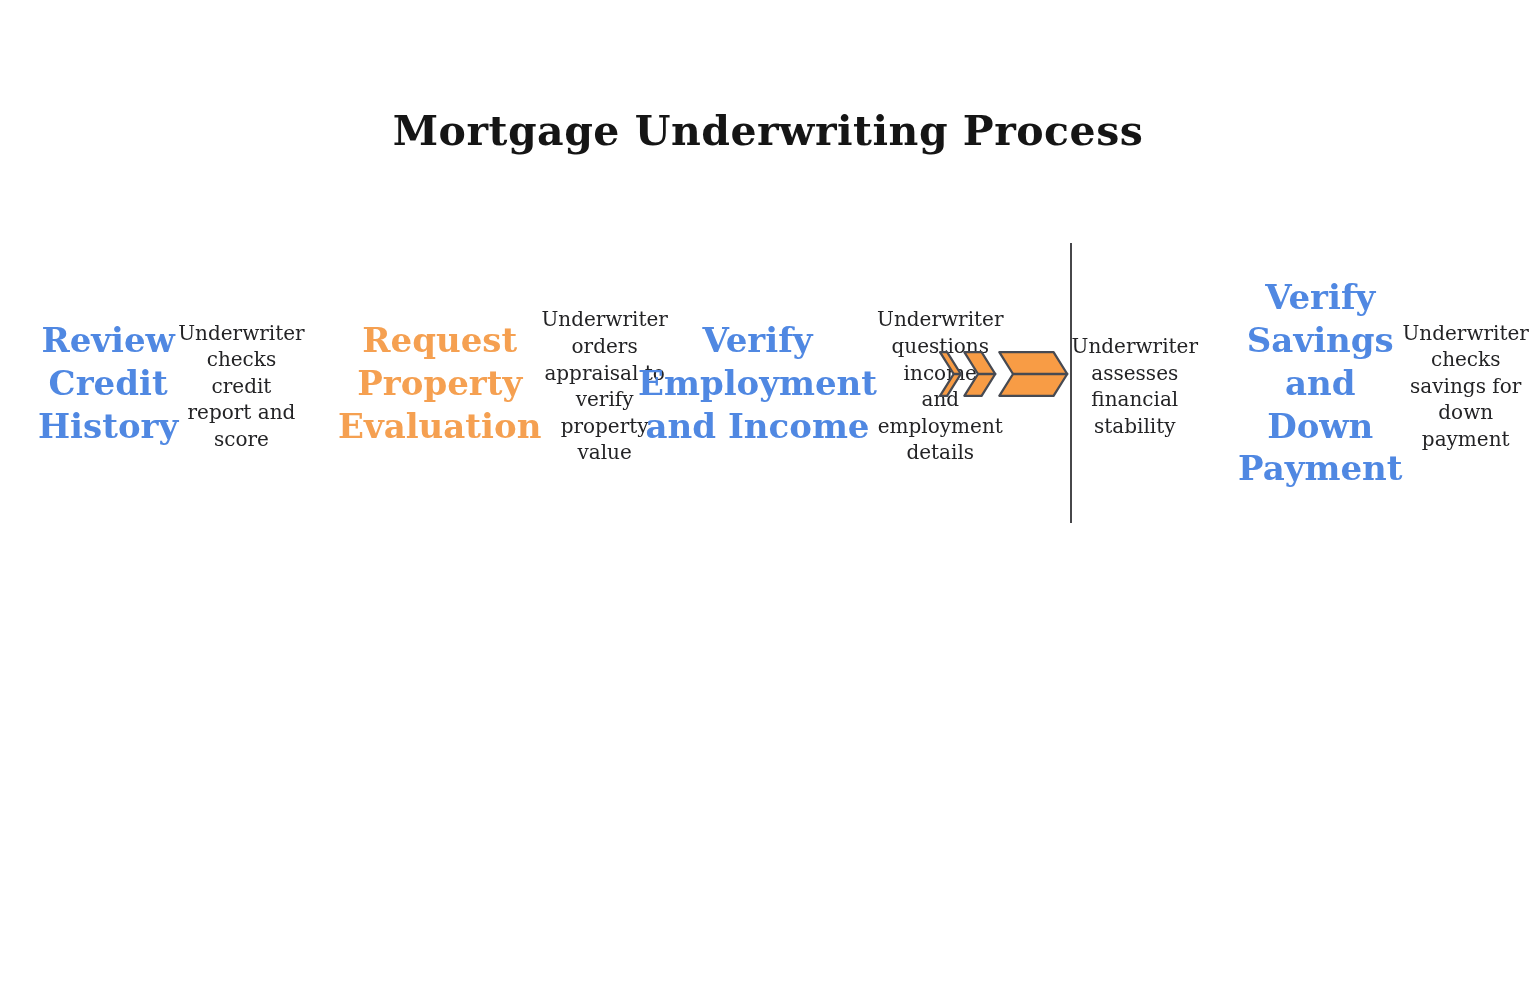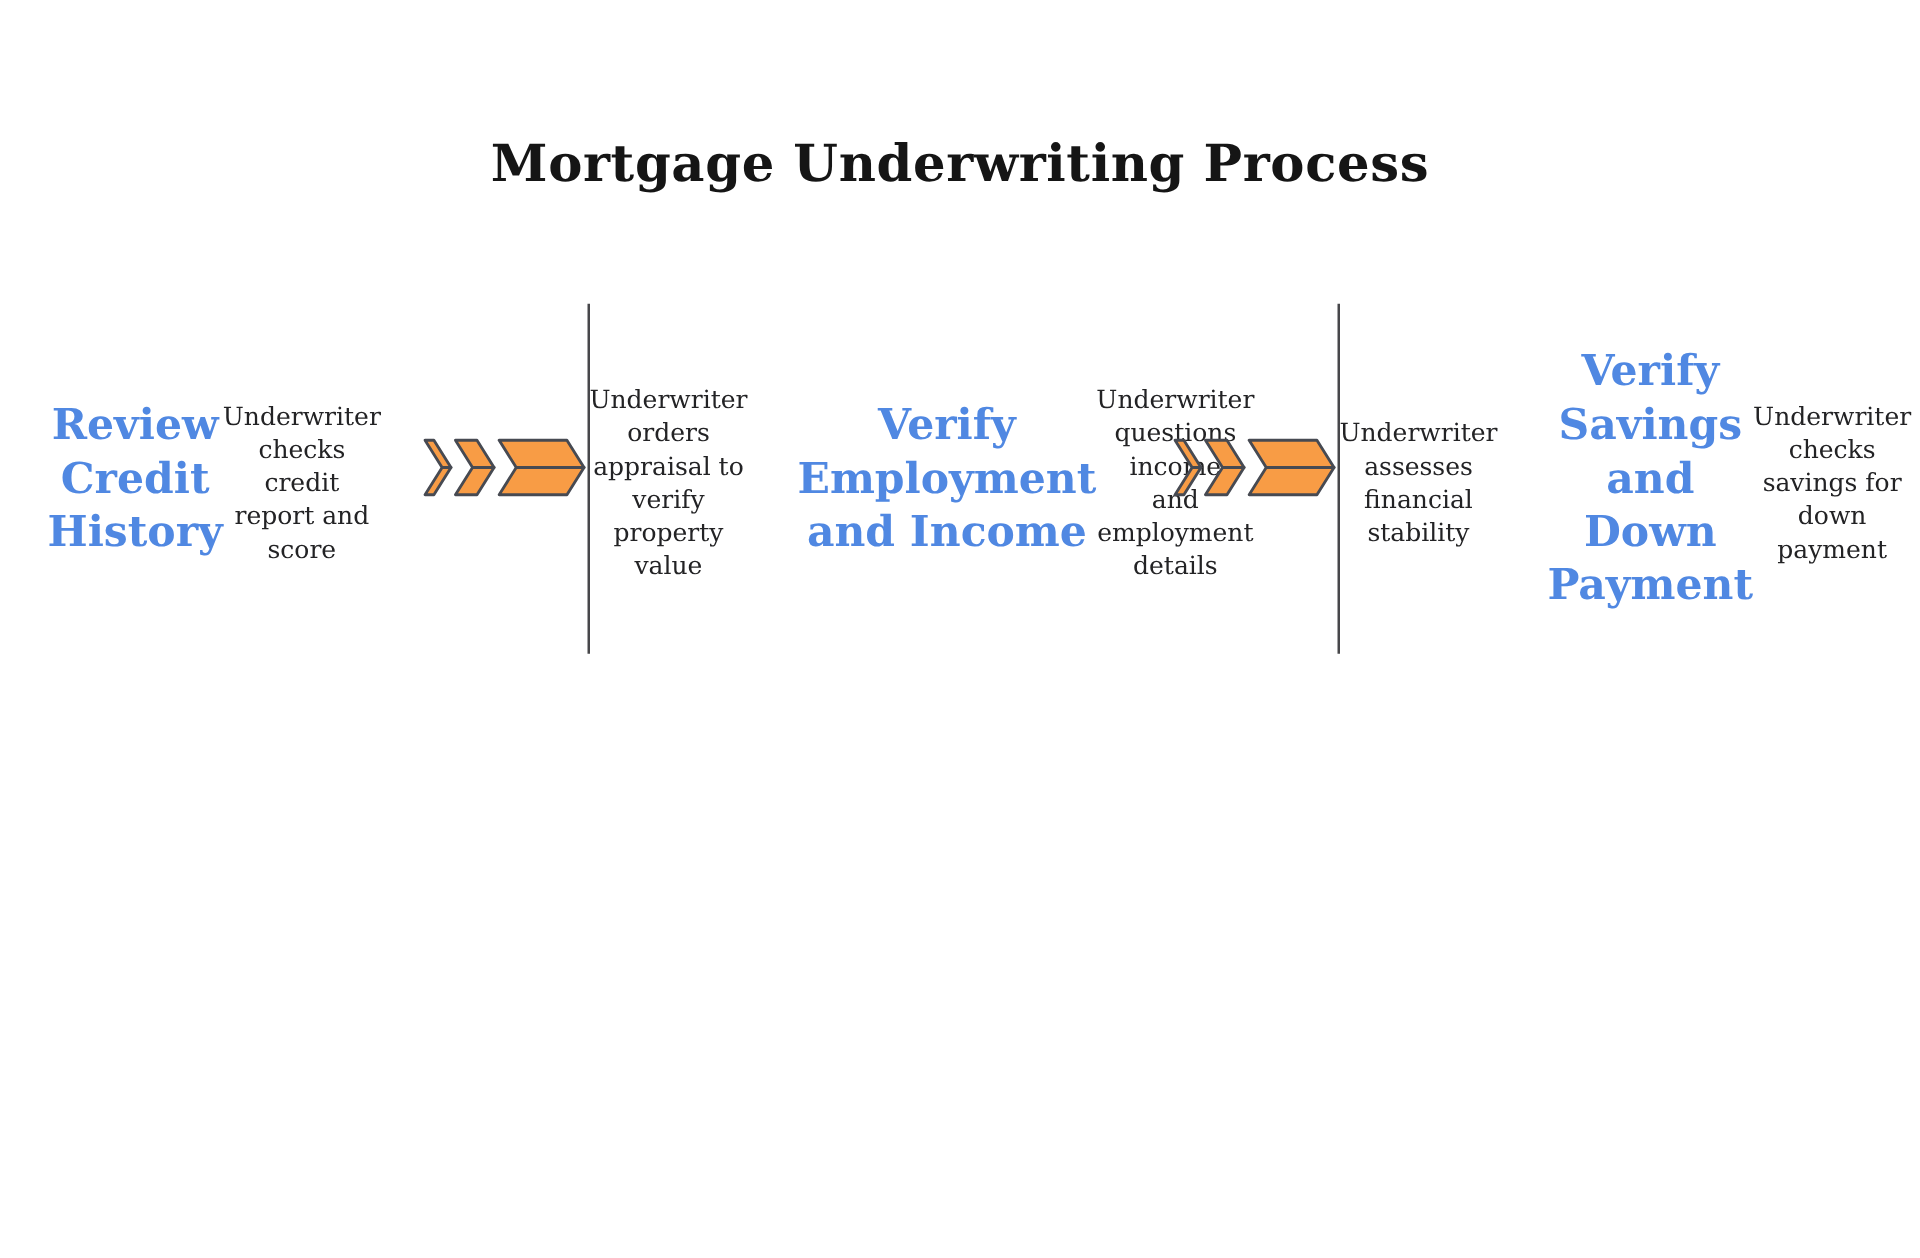--- a/index.html
+++ b/index.html
@@ -103,20 +103,23 @@
       <g fill="#f89c45">
         <polygon points="4,3 18,3 45,46 18,89 4,89 31,46"></polygon>
         <line x1="31" y1="46" x2="45" y2="46"></line>
         <polygon points="52,3 86,3 113,46 86,89 52,89 79,46"></polygon>
         <line x1="79" y1="46" x2="113" y2="46"></line>
         <polygon points="121,3 228,3 255,46 228,89 121,89 148,46"></polygon>
         <line x1="148" y1="46" x2="255" y2="46"></line>
       </g>
     </svg>
     <div class="connector long"></div>
+    <h2 class="step-title title-orange">Request
+Property
+Evaluation</h2>
     <p class="step-desc">Underwriter orders
 appraisal to verify
 property value</p>
   </div>
 
   <div class="step">
     <svg class="chev" viewBox="0 0 260 92" aria-hidden="true">
       <g fill="#4a85e2">
         <polygon points="4,3 18,3 45,46 18,89 4,89 31,46"></polygon>
         <line x1="31" y1="46" x2="45" y2="46"></line>

